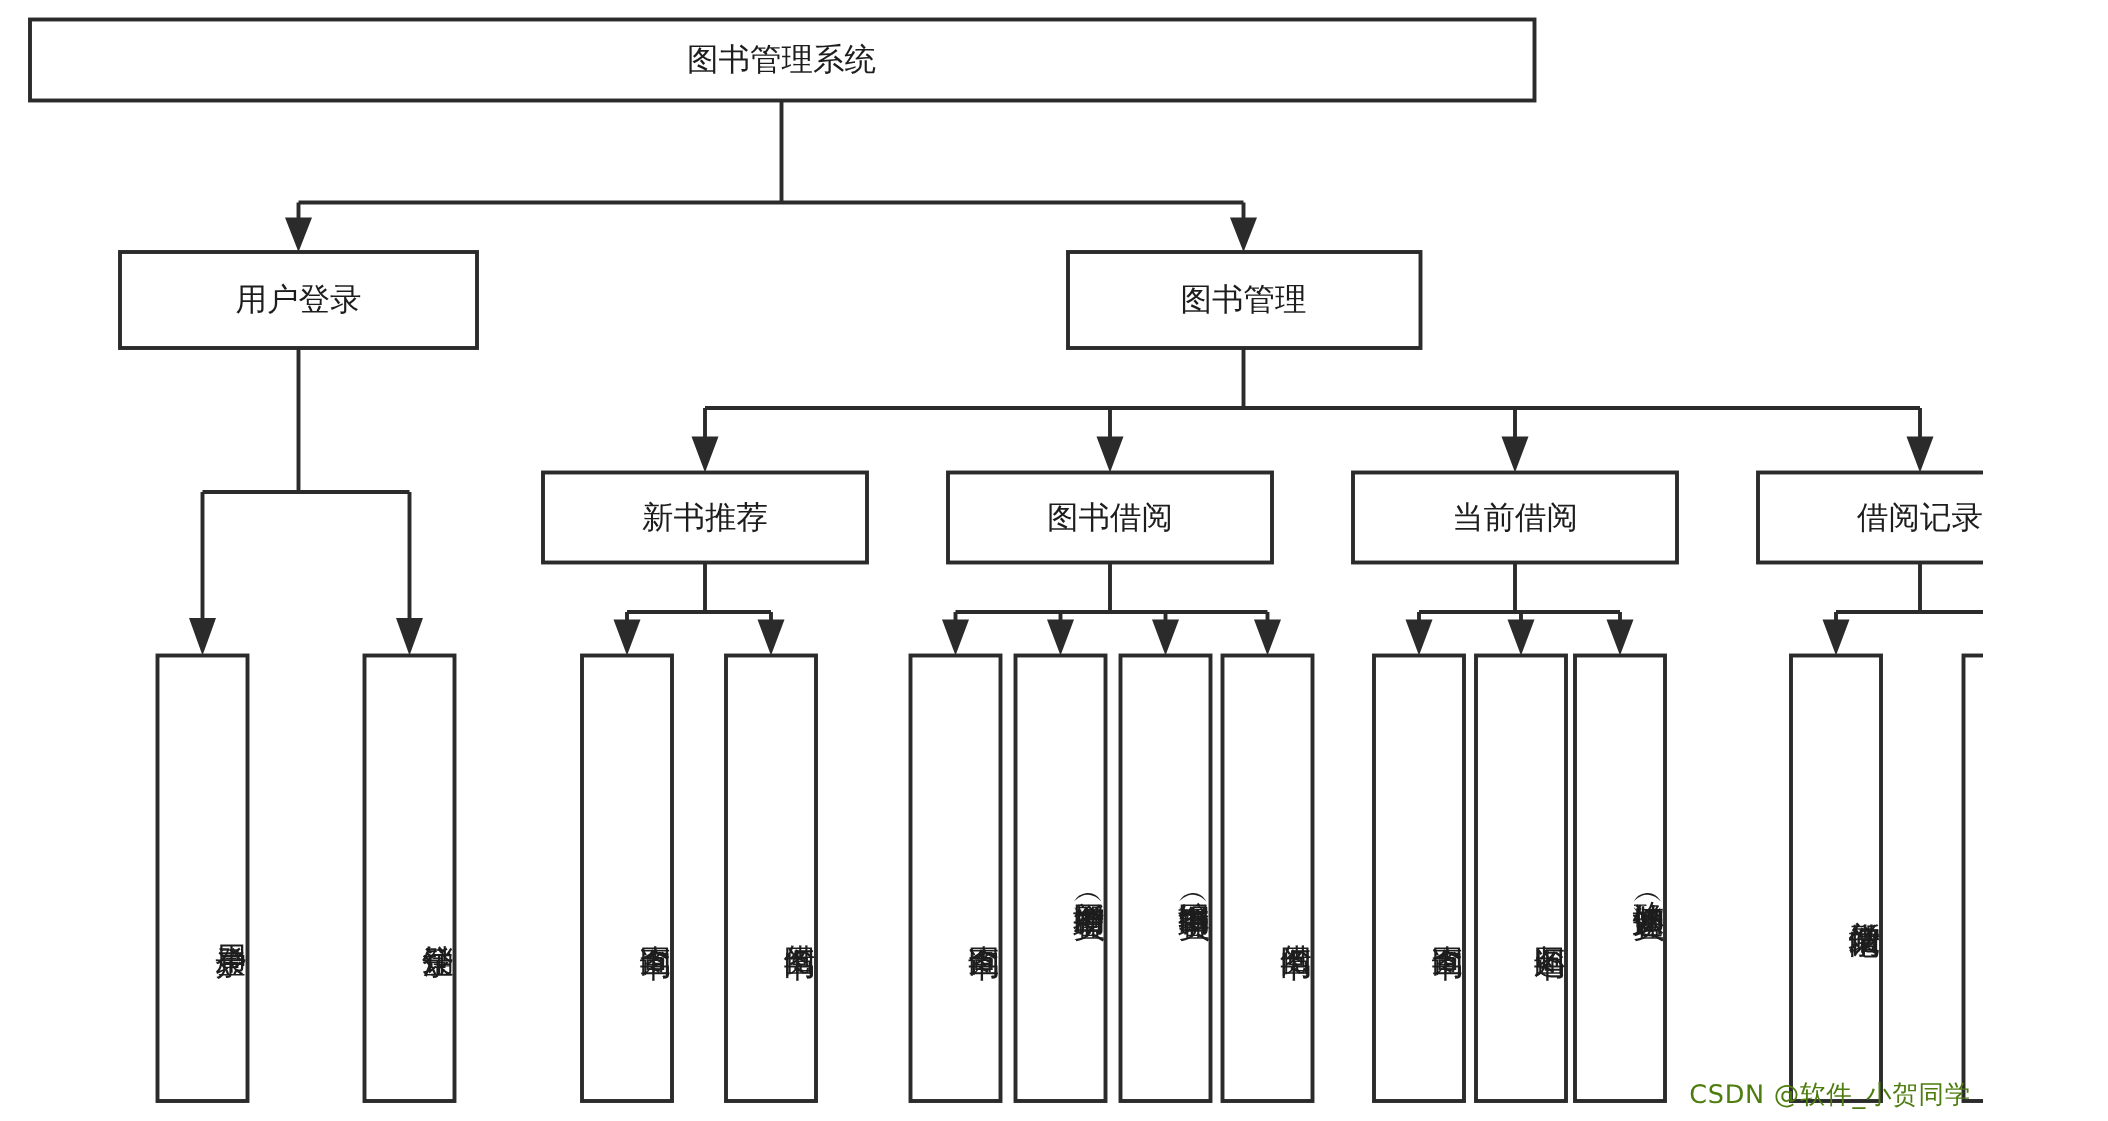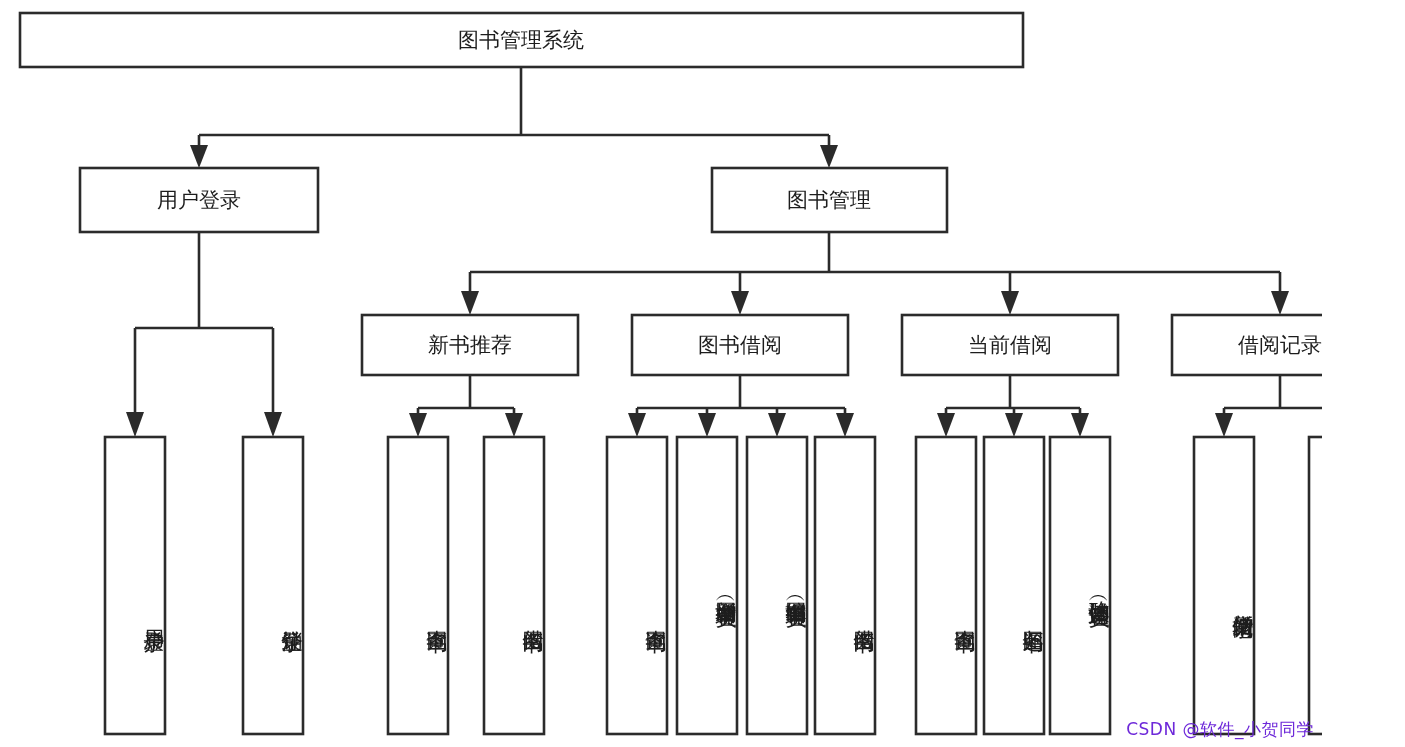--- a/index.html
+++ b/index.html
@@ -61,21 +61,21 @@
     justify-content: center;
     white-space: nowrap;
     pointer-events: none;
   }
   .watermark {
     position: absolute;
     right: 8px;
     bottom: 6px;
     font-family: "DejaVu Sans", "Liberation Sans", sans-serif;
     font-size: 17px;
-    color: #6d28d9;
+    color: #4d7c0f;
     letter-spacing: 0.5px;
     user-select: none;
   }
 </style>
 </head>
 <body>
 
 <div id="stage">
 
   <svg id="diagram" viewBox="0 0 1405 747" xmlns="http://www.w3.org/2000/svg">

